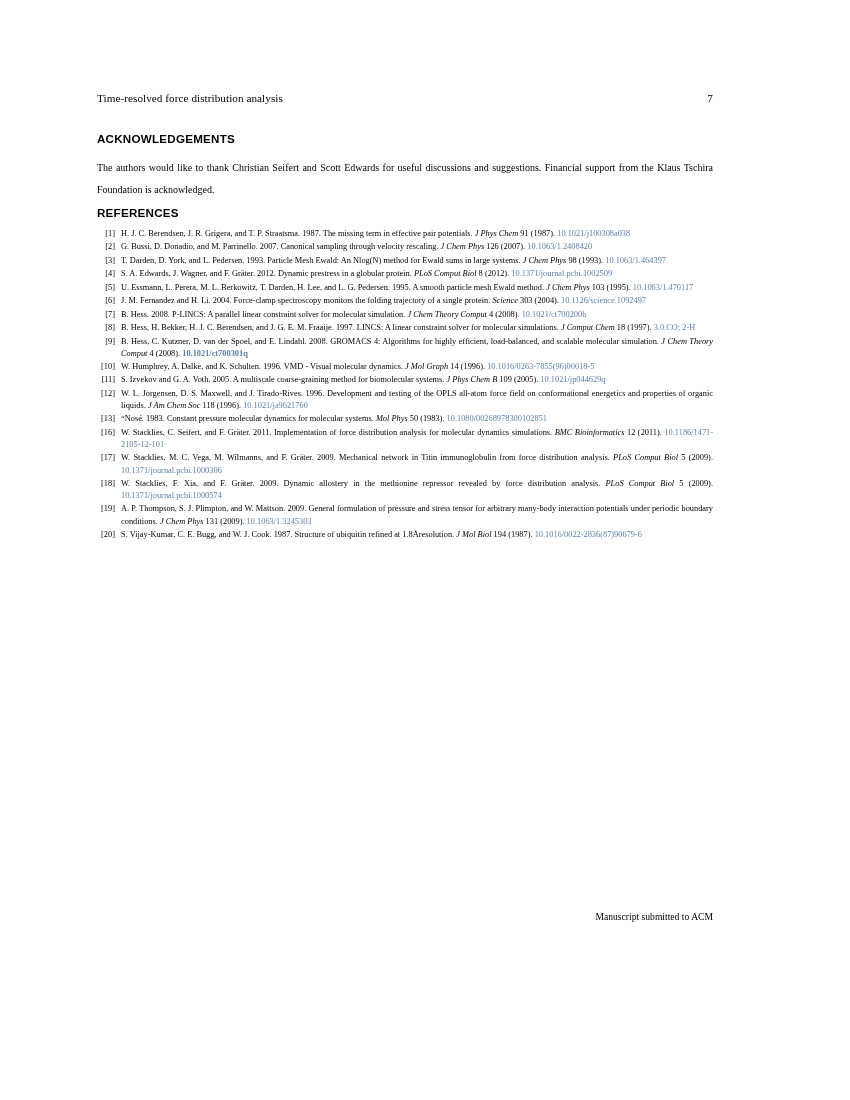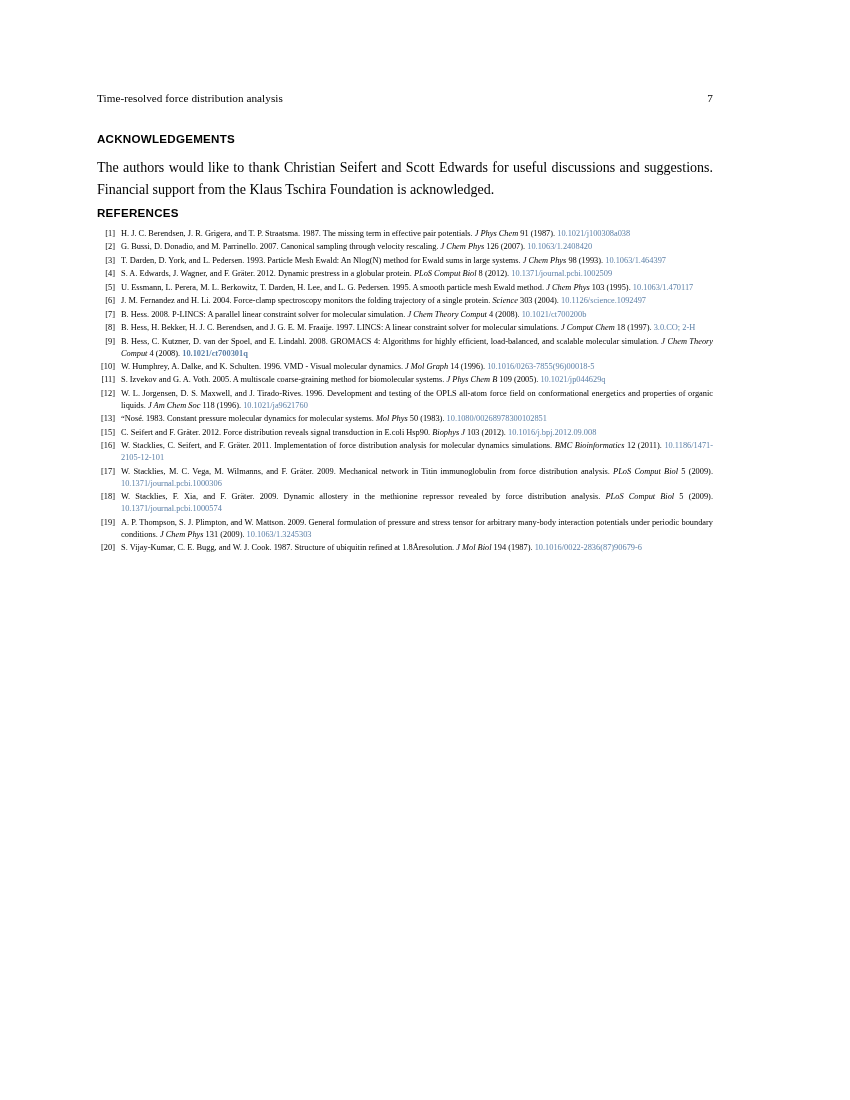--- a/index.html
+++ b/index.html
@@ -49,21 +49,21 @@
   }
   #ack-head { top: 132px; }
   #ref-head { top: 206px; }
 
   
   .ack-para {
     position: absolute;
     left: 97px;
     top: 157px;
     width: 616px;
-    font-size: 14px;
+    font-size: 10px;
     line-height: 22px;
     text-align: justify;
   }
   .ack-para span { display: inline; }
 
   
   .reflist {
     position: absolute;
     left: 97px;
     top: 228px;
@@ -164,24 +164,20 @@
       </div>
       <div class="refitem">
         <span class="refnum">[12]</span>
         <span class="refbody"><span>W. L. Jorgensen, D. S. Maxwell, and J. Tirado-Rives. 1996. Development and testing of the OPLS all-atom force field on conformational energetics and properties of organic liquids. </span><span class="it">J Am Chem Soc</span><span> 118 (1996). </span><a class="lnk" href="#" style="text-decoration: none;">10.1021/ja9621760</a></span>
       </div>
       <div class="refitem">
         <span class="refnum">[13]</span>
         <span class="refbody"><span>“Nosé. 1983. Constant pressure molecular dynamics for molecular systems. </span><span class="it">Mol Phys</span><span> 50 (1983). </span><a class="lnk" href="#" style="text-decoration: none;">10.1080/00268978300102851</a></span>
       </div>
       <div class="refitem">
-        <span class="refnum">[15]</span>
-        <span class="refbody"><span>C. Seifert and F. Gräter. 2012. Force distribution reveals signal transduction in E.coli Hsp90. </span><span class="it">Biophys J</span><span> 103 (2012). </span><a class="lnk" href="#" style="text-decoration: none;">10.1016/j.bpj.2012.09.008</a></span>
-      </div>
-      <div class="refitem">
         <span class="refnum">[16]</span>
         <span class="refbody"><span>W. Stacklies, C. Seifert, and F. Gräter. 2011. Implementation of force distribution analysis for molecular dynamics simulations. </span><span class="it">BMC Bioinformatics</span><span> 12 (2011). </span><a class="lnk" href="#" style="text-decoration: none;">10.1186/1471-2105-12-101</a></span>
       </div>
       <div class="refitem">
         <span class="refnum">[17]</span>
         <span class="refbody"><span>W. Stacklies, M. C. Vega, M. Wilmanns, and F. Gräter. 2009. Mechanical network in Titin immunoglobulin from force distribution analysis. </span><span class="it">PLoS Comput Biol</span><span> 5 (2009). </span><a class="lnk" href="#" style="text-decoration: none;">10.1371/journal.pcbi.1000306</a></span>
       </div>
       <div class="refitem">
         <span class="refnum">[18]</span>
         <span class="refbody"><span>W. Stacklies, F. Xia, and F. Gräter. 2009. Dynamic allostery in the methionine repressor revealed by force distribution analysis. </span><span class="it">PLoS Comput Biol</span><span> 5 (2009). </span><a class="lnk" href="#" style="text-decoration: none;">10.1371/journal.pcbi.1000574</a></span>
@@ -189,14 +185,15 @@
       <div class="refitem">
         <span class="refnum">[19]</span>
         <span class="refbody"><span>A. P. Thompson, S. J. Plimpton, and W. Mattson. 2009. General formulation of pressure and stress tensor for arbitrary many-body interaction potentials under periodic boundary conditions. </span><span class="it">J Chem Phys</span><span> 131 (2009). </span><a class="lnk" href="#" style="text-decoration: none;">10.1063/1.3245303</a></span>
       </div>
       <div class="refitem">
         <span class="refnum">[20]</span>
         <span class="refbody"><span>S. Vijay-Kumar, C. E. Bugg, and W. J. Cook. 1987. Structure of ubiquitin refined at 1.8Åresolution. </span><span class="it">J Mol Biol</span><span> 194 (1987). </span><a class="lnk" href="#" style="text-decoration: none;">10.1016/0022-2836(87)90679-6</a></span>
       </div>
     </div>
 
+  <div class="footer">Manuscript submitted to ACM</div>
 
 </div>
 
 </body></html>

